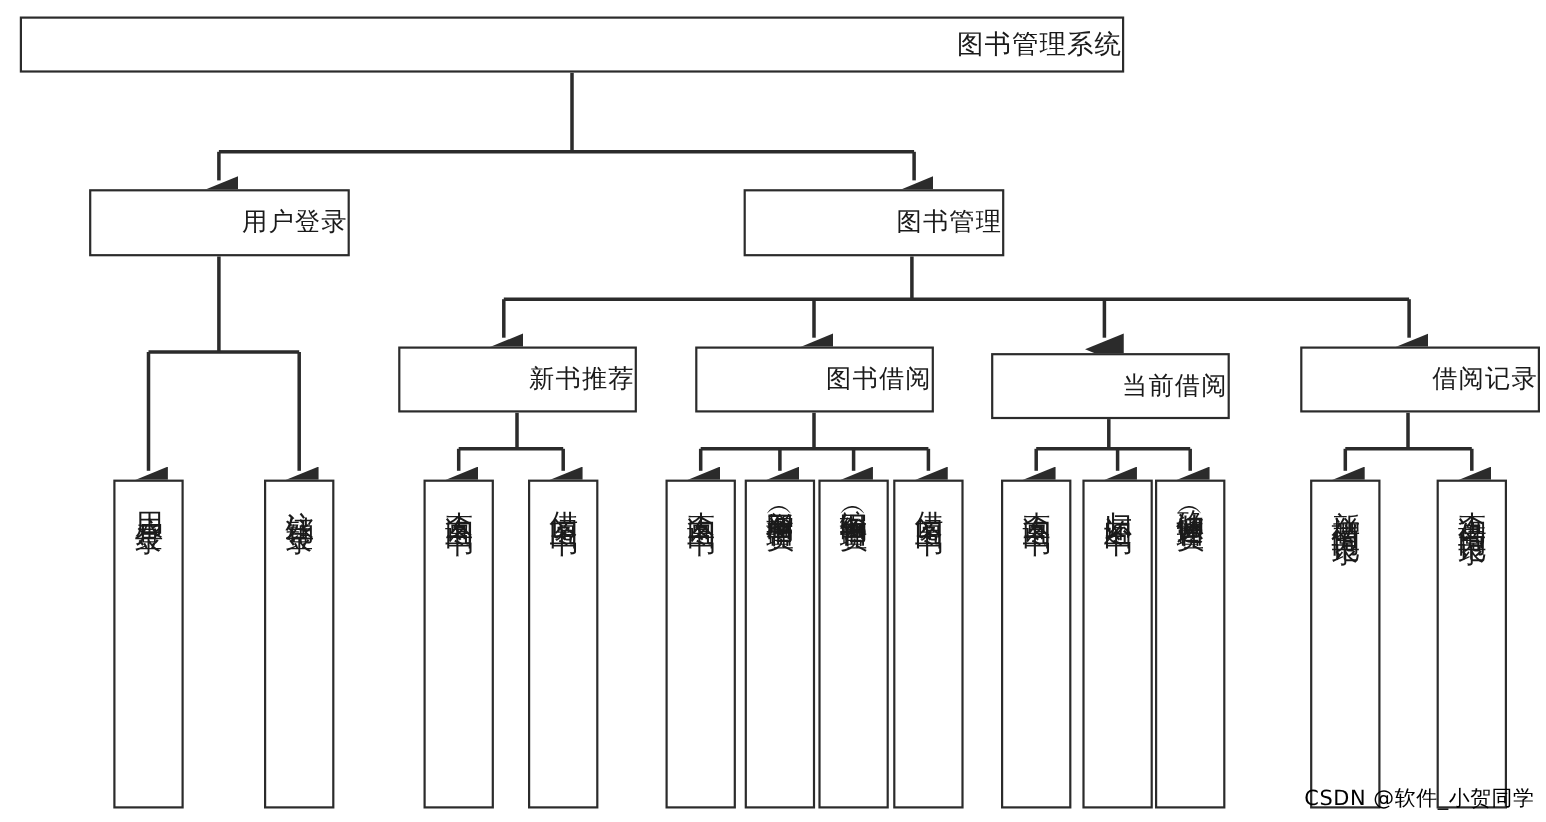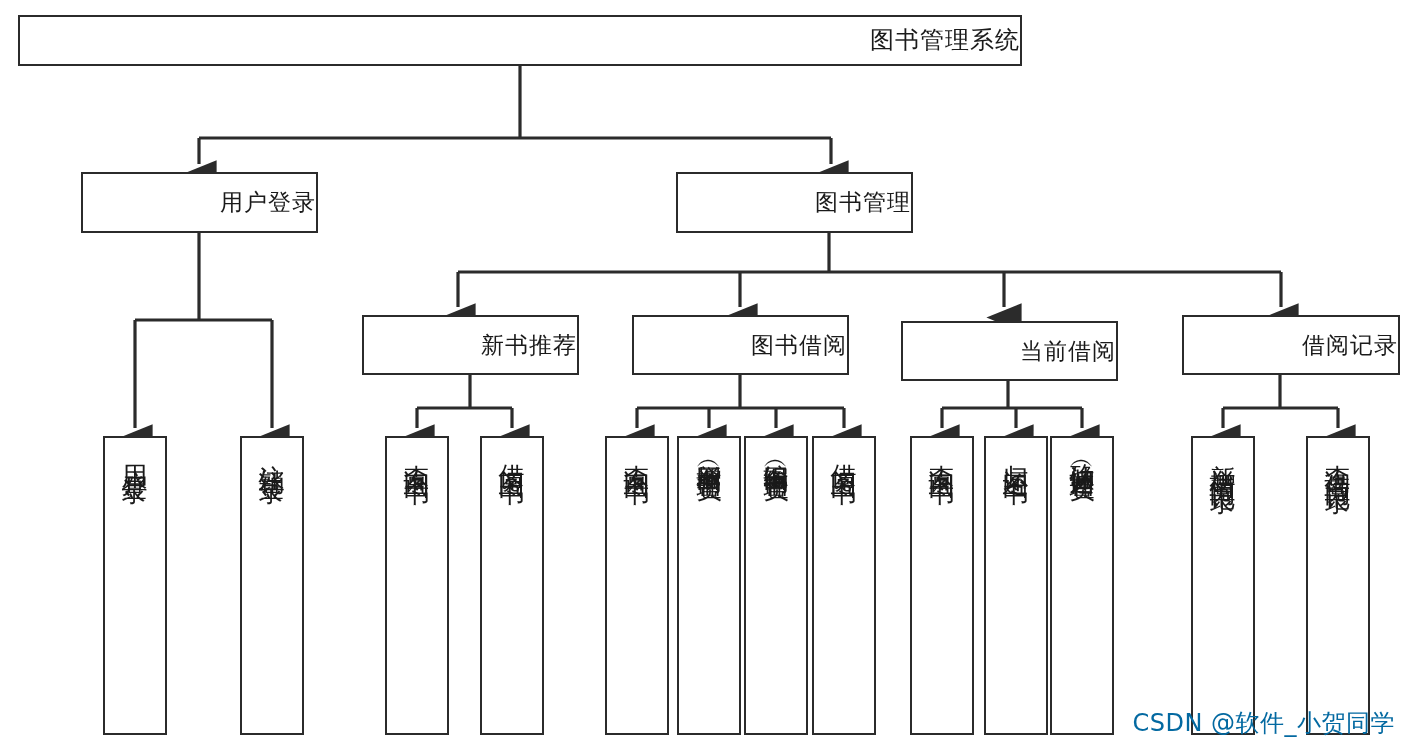--- a/index.html
+++ b/index.html
@@ -66,22 +66,22 @@
     white-space: nowrap;
   }
   .node.vert.tall .label {
     font-size: 25px;
     letter-spacing: 2px;
   }
   .watermark {
     position: absolute;
     right: 10px;
     bottom: 8px;
-    font-size: 24px;
-    color: #0369a1;
+    font-size: 19px;
+    color: #000000;
     letter-spacing: 0.5px;
     z-index: 5;
     white-space: nowrap;
   }
 </style>
 </head>
 <body>
 
 <div id="canvas">
 

